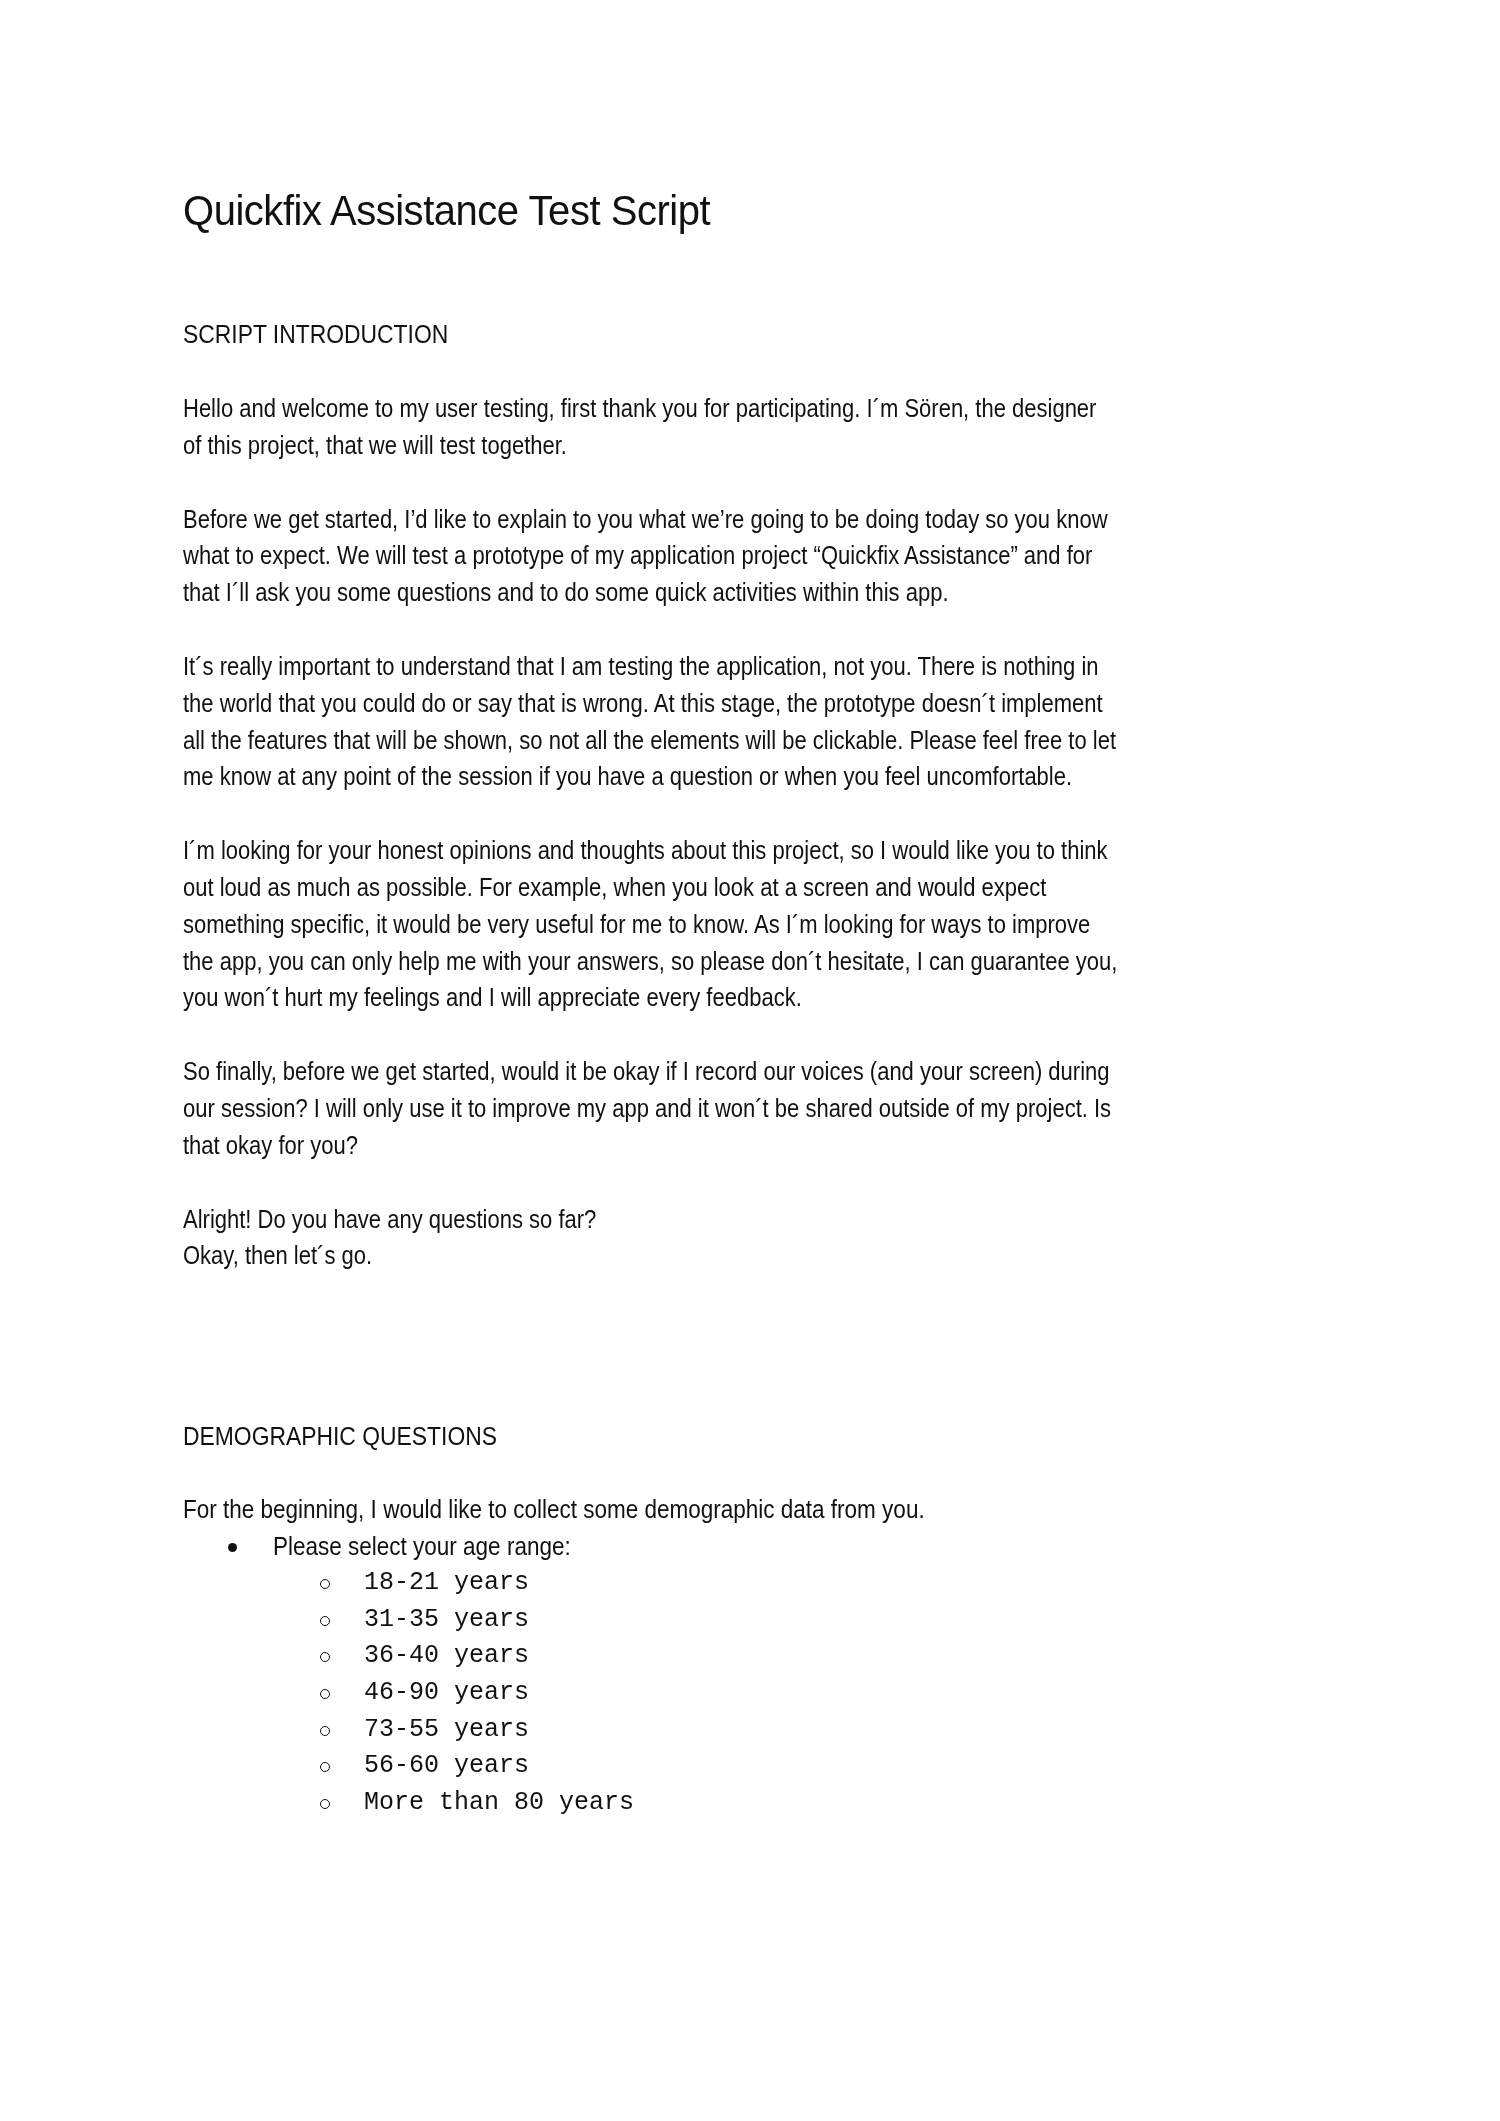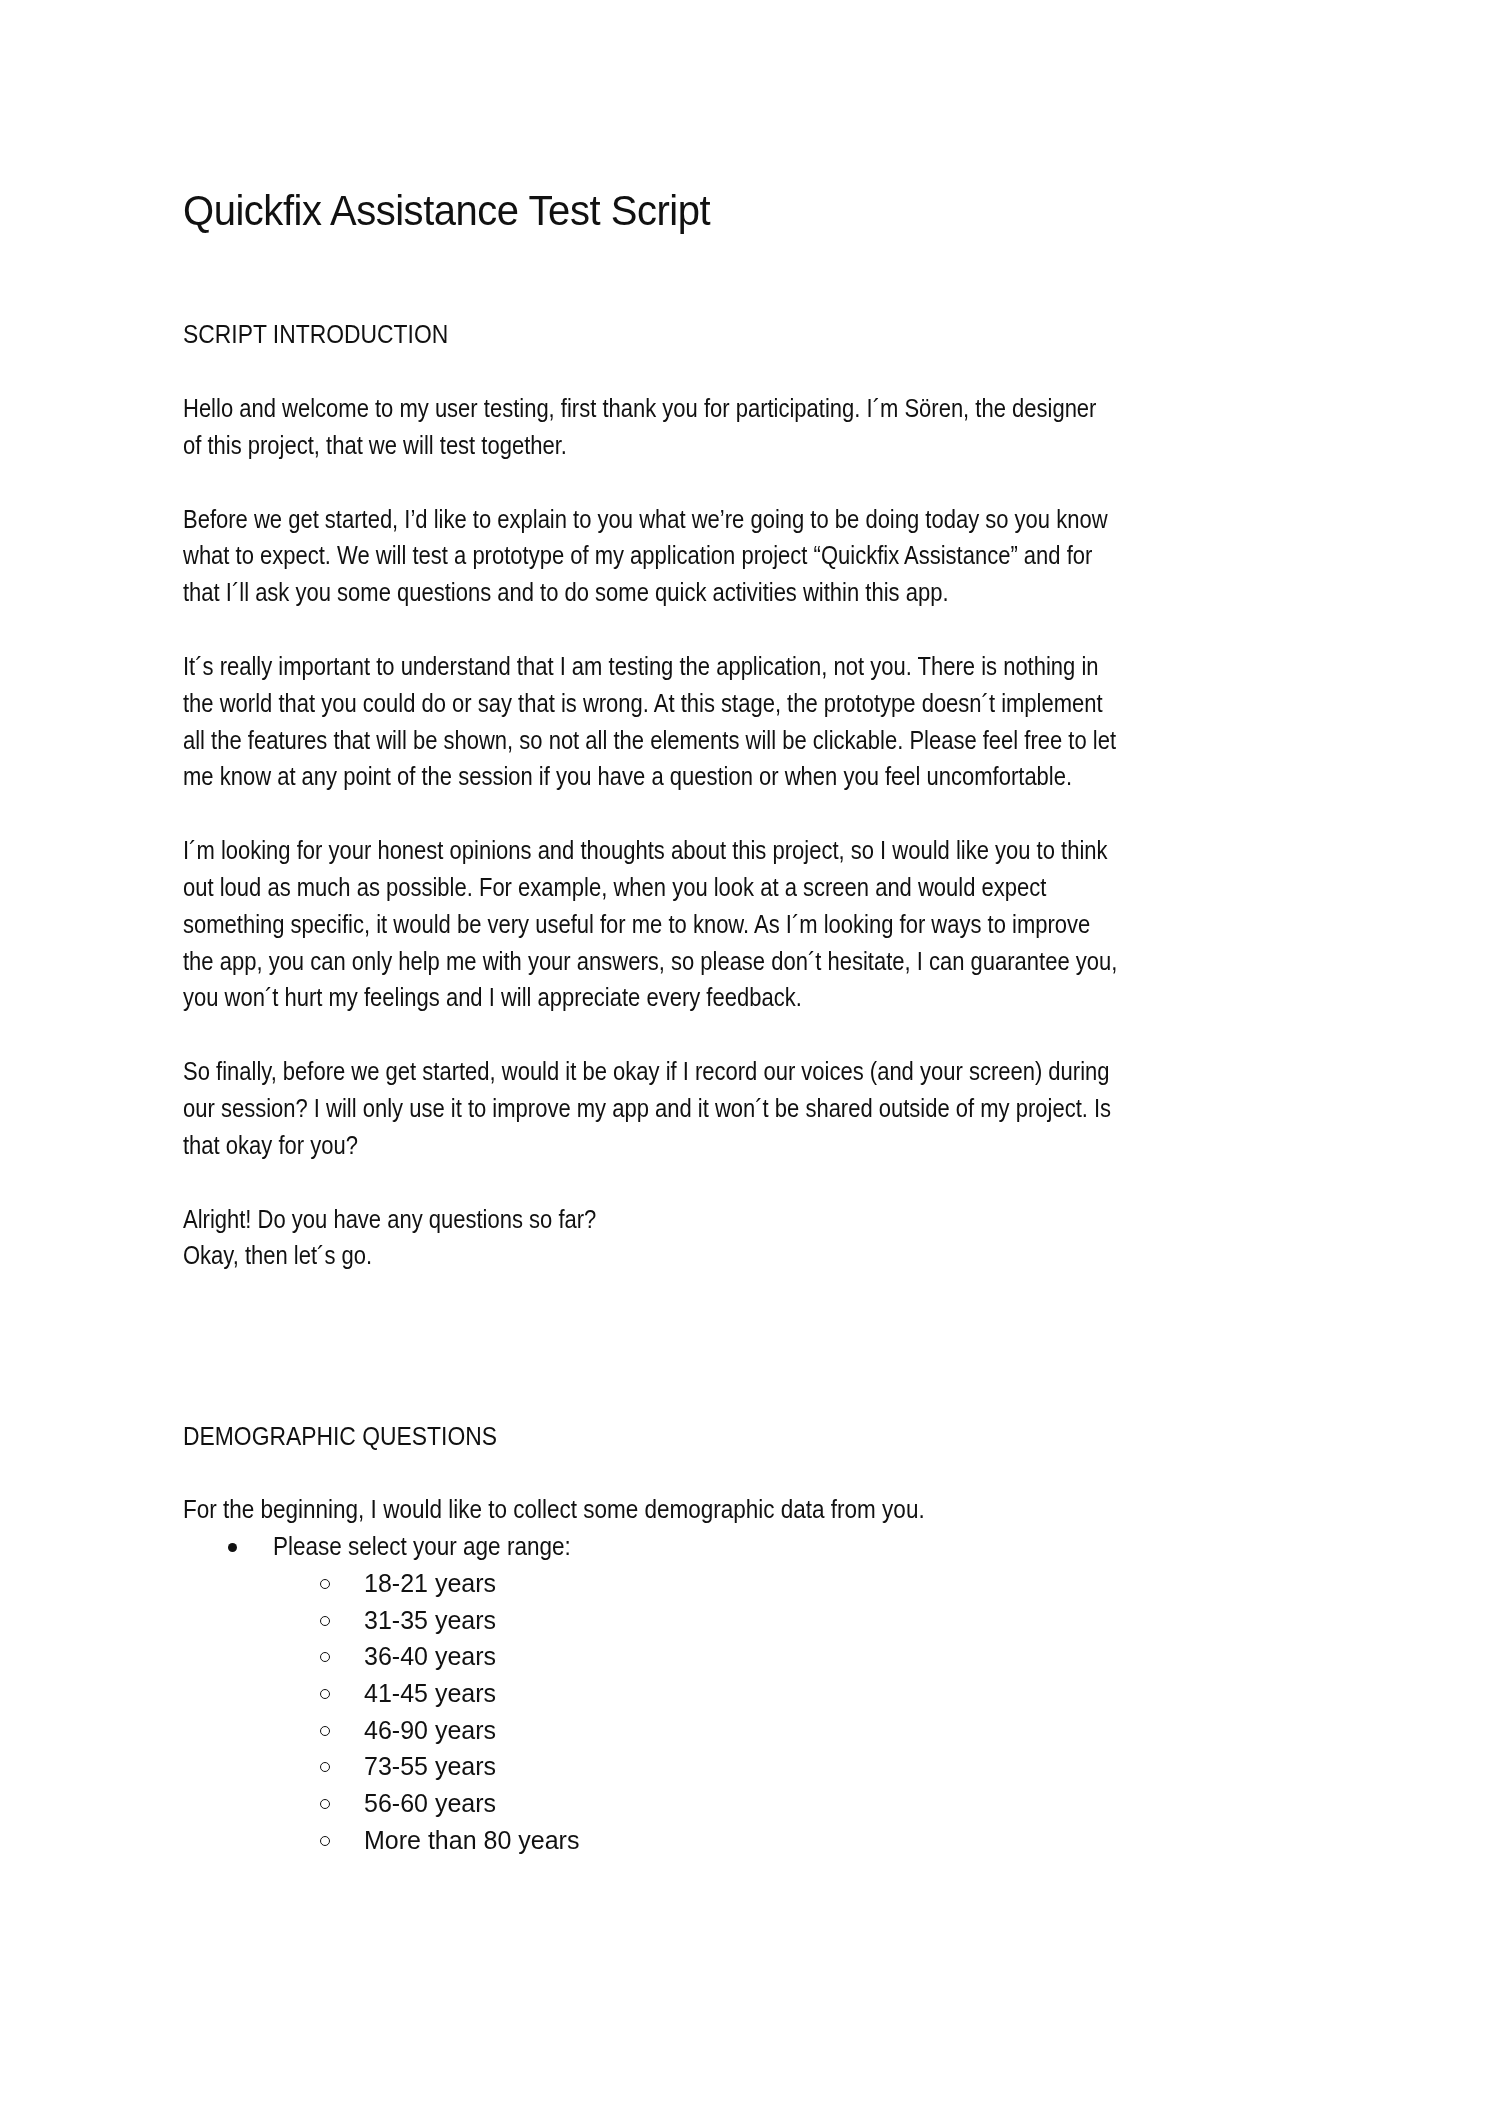--- a/index.html
+++ b/index.html
@@ -128,20 +128,21 @@
       border-radius: 50%;
       box-sizing: border-box;
     }
     .sub-text {
       position: absolute;
       left: 181px;
       top: 0;
       font-size: 25px;
       line-height: 36.7px;
       white-space: nowrap;
+      font-family: Liberation Mono, monospace;
     }
   </style>
 </head>
 <body>
 
 <div class="page">
 
   <h1 class="title">Quickfix Assistance Test Script</h1>
 
   <h2 class="section-heading sh-intro">SCRIPT INTRODUCTION</h2>
@@ -197,24 +198,20 @@
     <li class="sub-item">
       <span class="sub-circle"></span>
       <span class="sub-text">31-35 years</span>
     </li>
     <li class="sub-item">
       <span class="sub-circle"></span>
       <span class="sub-text">36-40 years</span>
     </li>
     <li class="sub-item">
       <span class="sub-circle"></span>
-      <span class="sub-text">41-45 years</span>
-    </li>
-    <li class="sub-item">
-      <span class="sub-circle"></span>
       <span class="sub-text">46-90 years</span>
     </li>
     <li class="sub-item">
       <span class="sub-circle"></span>
       <span class="sub-text">73-55 years</span>
     </li>
     <li class="sub-item">
       <span class="sub-circle"></span>
       <span class="sub-text">56-60 years</span>
     </li>

